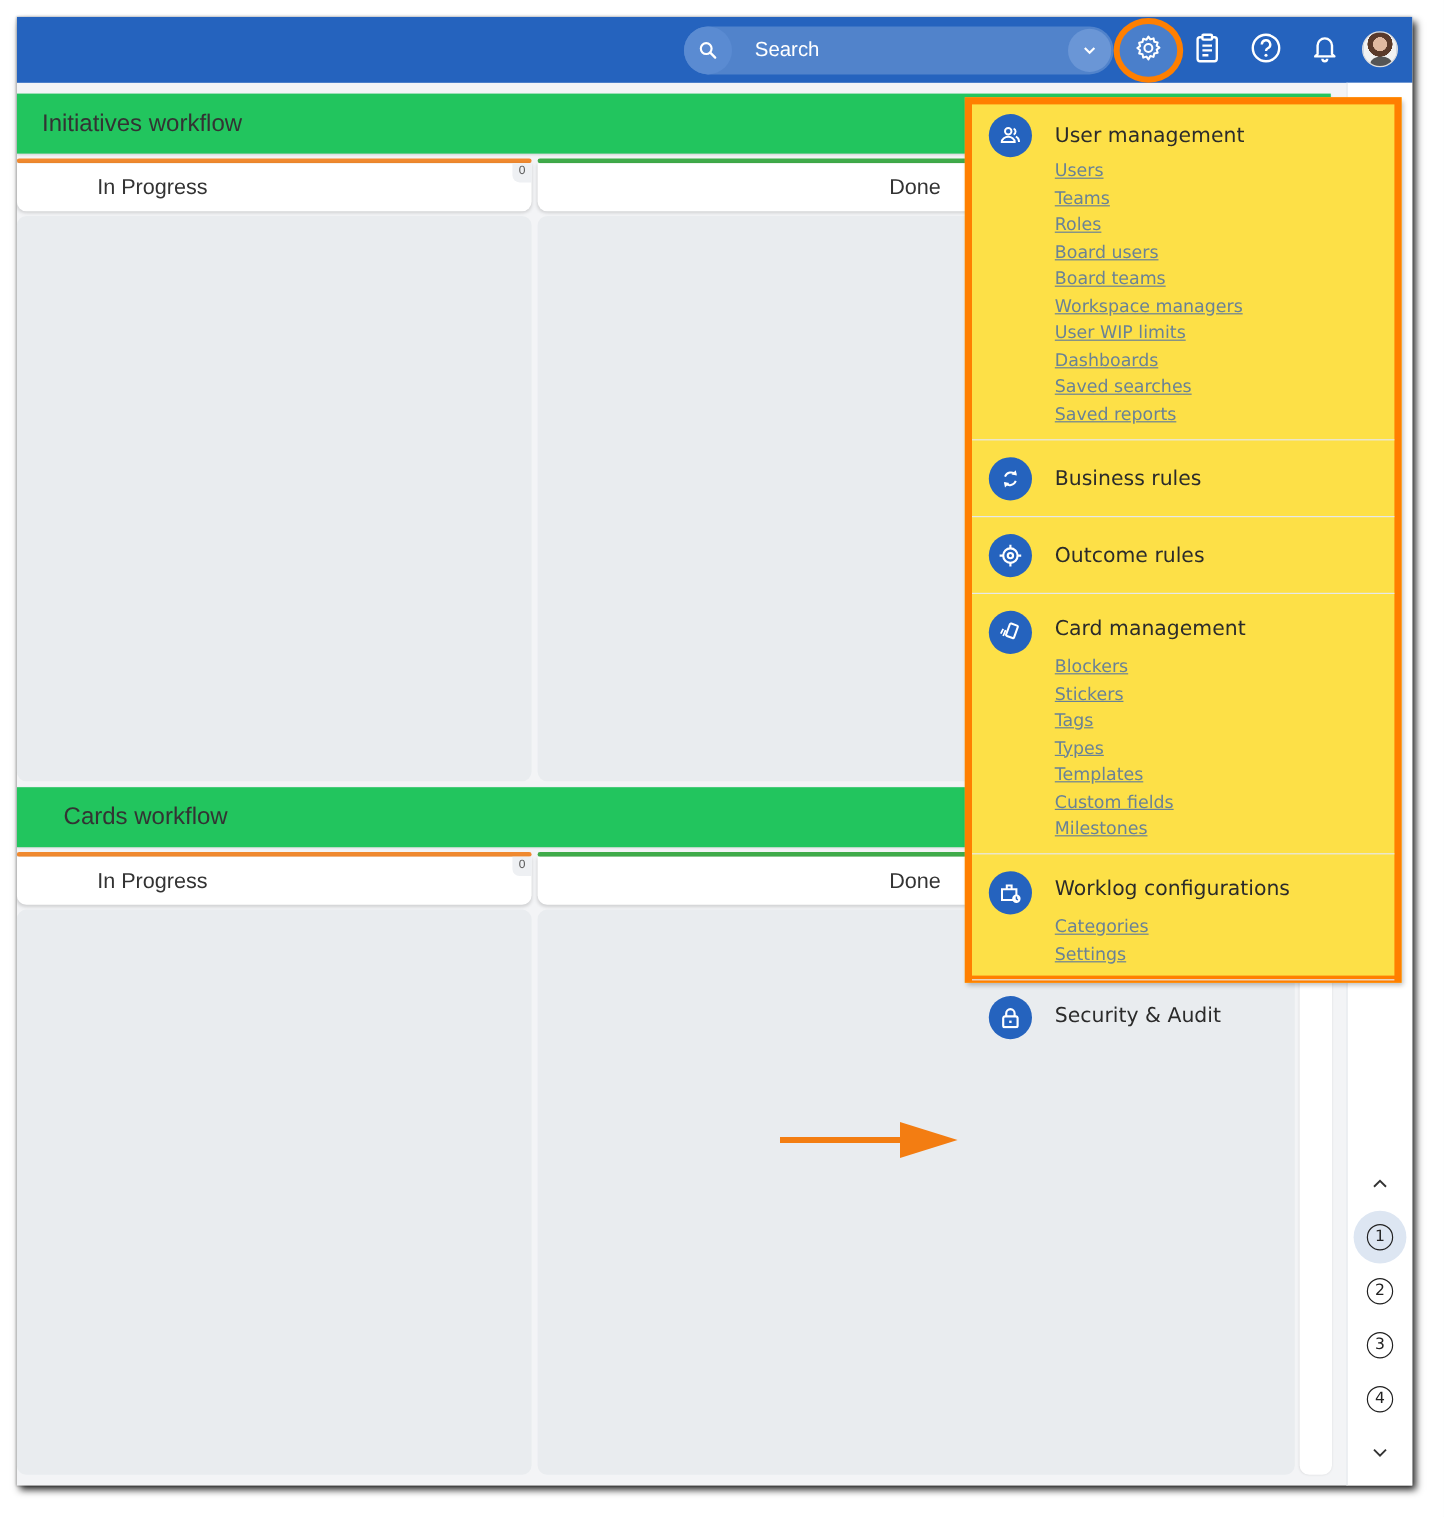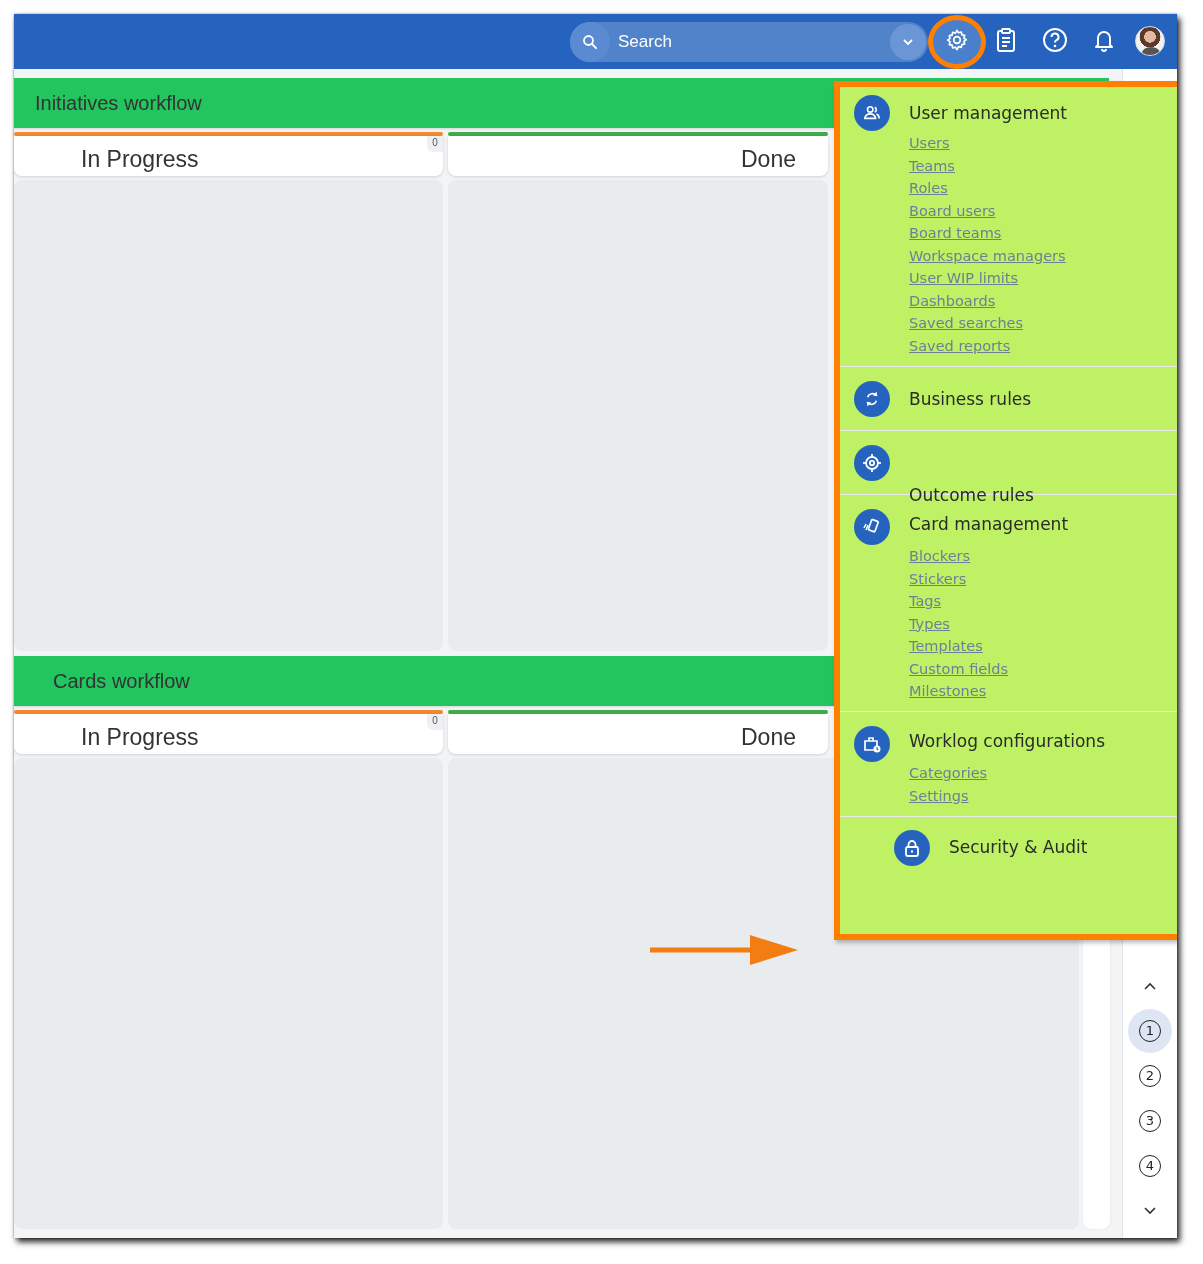--- a/index.html
+++ b/index.html
@@ -9,50 +9,50 @@
   .frame {
     position: absolute; left: 14px; top: 14px; width: 1163px; height: 1224px;
     background: #f3f4f6; overflow: hidden;
     box-shadow: 3px 4px 6px rgba(0,0,0,0.85), 0 0 2px rgba(0,0,0,0.4);
   }
 
   
   .topbar { position: absolute; left: 0; top: 0; width: 1163px; height: 55px; background: #2563be; }
   .search {
     position: absolute; left: 556px; top: 8px; width: 358px; height: 40px;
-    background: #5183cb; border-radius: 20px; display: flex; align-items: center;
+    background: #5183cb; border-radius: 20px; display: flex; align-items: center; gap: 11px;
   }
   .search .s-icon { width: 40px; height: 40px; border-radius: 50%; background: #5a8bd2; display: flex; align-items: center; justify-content: center; }
   .search .s-text { color: #fff; font-size: 17px; margin-left: 8px; flex: 1; }
   .search .s-drop { width: 36px; height: 36px; border-radius: 50%; background: #6a96d6; margin-right: 2px; display: flex; align-items: center; justify-content: center; }
   .top-icon { position: absolute; top: 9px; width: 38px; height: 38px; display: flex; align-items: center; justify-content: center; }
   .gear-wrap { position: absolute; left: 914px; top: 1px; width: 58px; height: 54px; border: 5px solid #ff7f00; border-radius: 50%; background: #4a7fcb; display: flex; align-items: center; justify-content: center; }
   .avatar { position: absolute; left: 1121px; top: 12px; width: 30px; height: 30px; border-radius: 50%; background: radial-gradient(circle at 50% 35%, #e0b9a0 0 25%, #5a3a2a 26% 45%, #f2f2f2 46%); border: 1px solid #ddd; overflow: hidden; }
   .avatar::after { content: ""; position: absolute; left: 6px; bottom: -4px; width: 18px; height: 12px; border-radius: 50% 50% 0 0; background: #555; }
 
   
   .lane-title-bar { position: absolute; left: 0; width: 1095px; height: 50px; background: #22c55e; box-shadow: 0 1px 2px rgba(0,0,0,0.12); }
   .lane-title { position: absolute; font-size: 20px; color: #333; }
   .col-head { position: absolute; height: 40px; background: #fff; border-radius: 0 0 8px 8px; box-shadow: 0 1px 3px rgba(0,0,0,0.15); }
   .col-bar { position: absolute; height: 4px; border-radius: 2px; }
-  .col-name { position: absolute; top: 10px; font-size: 23px; color: #333; }
+  .col-name { position: absolute; top: 10px; font-size: 18px; color: #333; }
   .count-badge { position: absolute; top: 0; right: 0; width: 16px; height: 16px; background: #eef0f3; border-radius: 0 0 0 6px; font-size: 10px; color: #555; text-align: center; line-height: 14px; }
   .col-body { position: absolute; background: #e9ecef; border-radius: 8px; }
   .narrow-col { position: absolute; background: #fff; border-radius: 0 0 8px 8px; box-shadow: 0 0 2px rgba(0,0,0,0.1); }
 
   
   .right-strip { position: absolute; left: 1108px; top: 55px; width: 55px; height: 1169px; background: #fff; border-left: 1px solid #e2e5e9; }
   .lane-nav { position: absolute; left: 1114px; width: 44px; height: 44px; border-radius: 50%; display: flex; align-items: center; justify-content: center; font-size: 22px; color: #222; }
   .lane-nav.active { background: #dde6f2; }
   .lane-nav .num { width: 22px; height: 22px; border: 1.5px solid #222; border-radius: 50%; font-size: 13px; line-height: 19px; text-align: center; font-family: "DejaVu Sans", sans-serif; }
 
   
   .dropdown {
-    position: absolute; left: 820px; top: 67px; width: 364px; height: 859px;
-    background: #bef264; border: 6px solid #ff7f00;
+    position: absolute; left: 790px; top: 67px; width: 364px; height: 738px;
+    background: #fde047; border: 6px solid #ff7f00;
     box-shadow: 2px 3px 4px rgba(0,0,0,0.25);
   }
   .section { position: relative; border-bottom: 1px solid #e6e8eb; }
   .section:last-child { border-bottom: none; }
   .sec-icon { position: absolute; left: 14px; width: 36px; height: 36px; border-radius: 50%; background: #2563be; display: flex; align-items: center; justify-content: center; }
   .sec-title { position: absolute; left: 69px; font-family: "DejaVu Sans", sans-serif; font-size: 17px; color: #2b2b2b; }
   .sec-items { position: absolute; left: 69px; }
   .sec-item { display: block; font-family: "DejaVu Sans", sans-serif; font-size: 14.5px; color: #6a8296; line-height: 22.5px; white-space: nowrap; cursor: pointer; text-decoration: underline; }
 
   .arrow { position: absolute; left: 650px; top: 933px; }
@@ -213,21 +213,21 @@
       <span class="sec-icon" style="top:14px;">
         <svg width="20" height="20" viewBox="0 0 20 20">
             <circle cx="10" cy="10" r="6" fill="none" stroke="#fff" stroke-width="1.8"></circle>
             <circle cx="10" cy="10" r="2.2" fill="none" stroke="#fff" stroke-width="1.8"></circle>
             <line x1="10" y1="1" x2="10" y2="4" stroke="#fff" stroke-width="1.8"></line>
             <line x1="10" y1="16" x2="10" y2="19" stroke="#fff" stroke-width="1.8"></line>
             <line x1="1" y1="10" x2="4" y2="10" stroke="#fff" stroke-width="1.8"></line>
             <line x1="16" y1="10" x2="19" y2="10" stroke="#fff" stroke-width="1.8"></line>
           </svg>
       </span>
-      <span class="sec-title" style="top:22px;margin-top:32px;">Outcome rules</span>
+      <span class="sec-title" style="top:22px;">Outcome rules</span>
     </div>
 
 
     <div class="section" style="height:217px;">
       <span class="sec-icon" style="top:14px;">
         <svg width="20" height="20" viewBox="0 0 20 20">
             <rect x="8" y="3" width="7" height="11" rx="1" transform="rotate(20 11 8)" fill="none" stroke="#fff" stroke-width="1.7"></rect>
             <path d="M6 8l-2 5M4 7l-2 4" stroke="#fff" stroke-width="1.5"></path>
           </svg>
       </span>
@@ -252,21 +252,21 @@
             <path d="M15 13v2l1.2 1" stroke="#2563be" stroke-width="1.2" fill="none"></path>
           </svg>
       </span>
       <span class="sec-title" style="top:19px;">Worklog configurations</span>
       <div class="sec-items" style="top:50px;">
         <span class="sec-item">Categories</span>
         <span class="sec-item">Settings</span>
       </div>
     </div>
 
-    <div class="section" style="height:58px;margin-left:40px;">
+    <div class="section" style="height:58px;">
       <span class="sec-icon" style="top:13px;">
         <svg width="16" height="18" viewBox="0 0 16 18">
             <rect x="2" y="8" width="12" height="9" rx="1.5" fill="none" stroke="#fff" stroke-width="1.8"></rect>
             <path d="M4.5 8V5.5a3.5 3.5 0 0 1 7 0V8" fill="none" stroke="#fff" stroke-width="1.8"></path>
             <rect x="7" y="11.5" width="2" height="2" fill="#fff"></rect>
           </svg>
       </span>
       <span class="sec-title" style="top:20px;">Security &amp; Audit</span>
     </div>
   </div>

